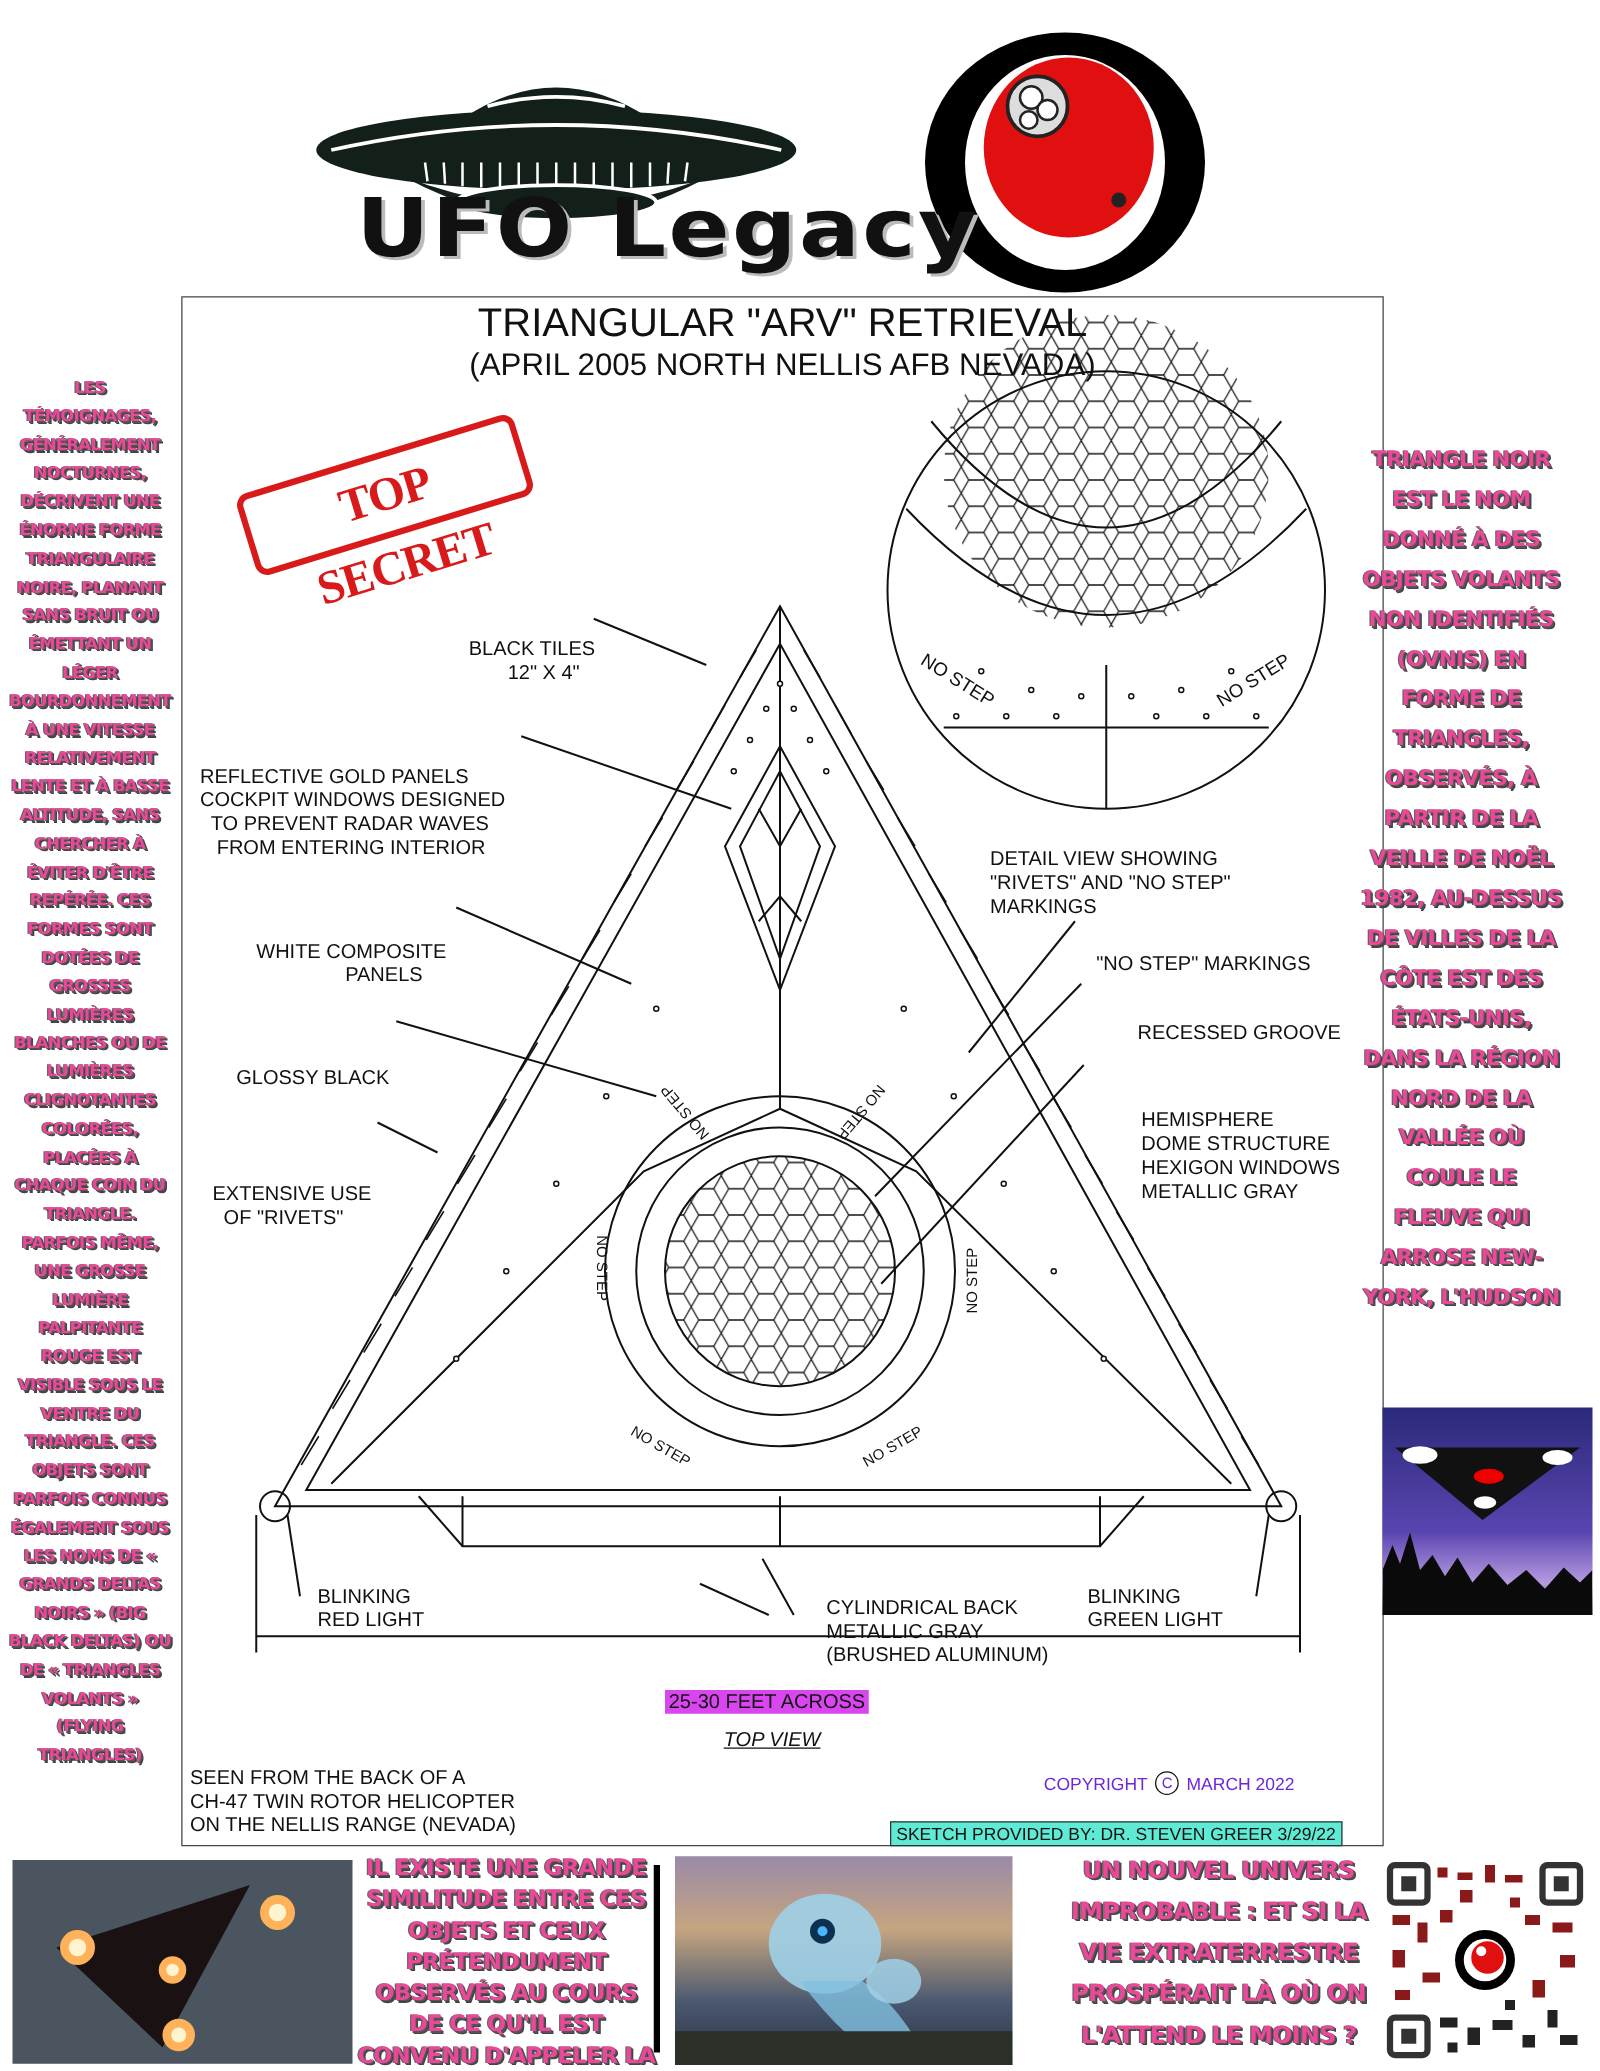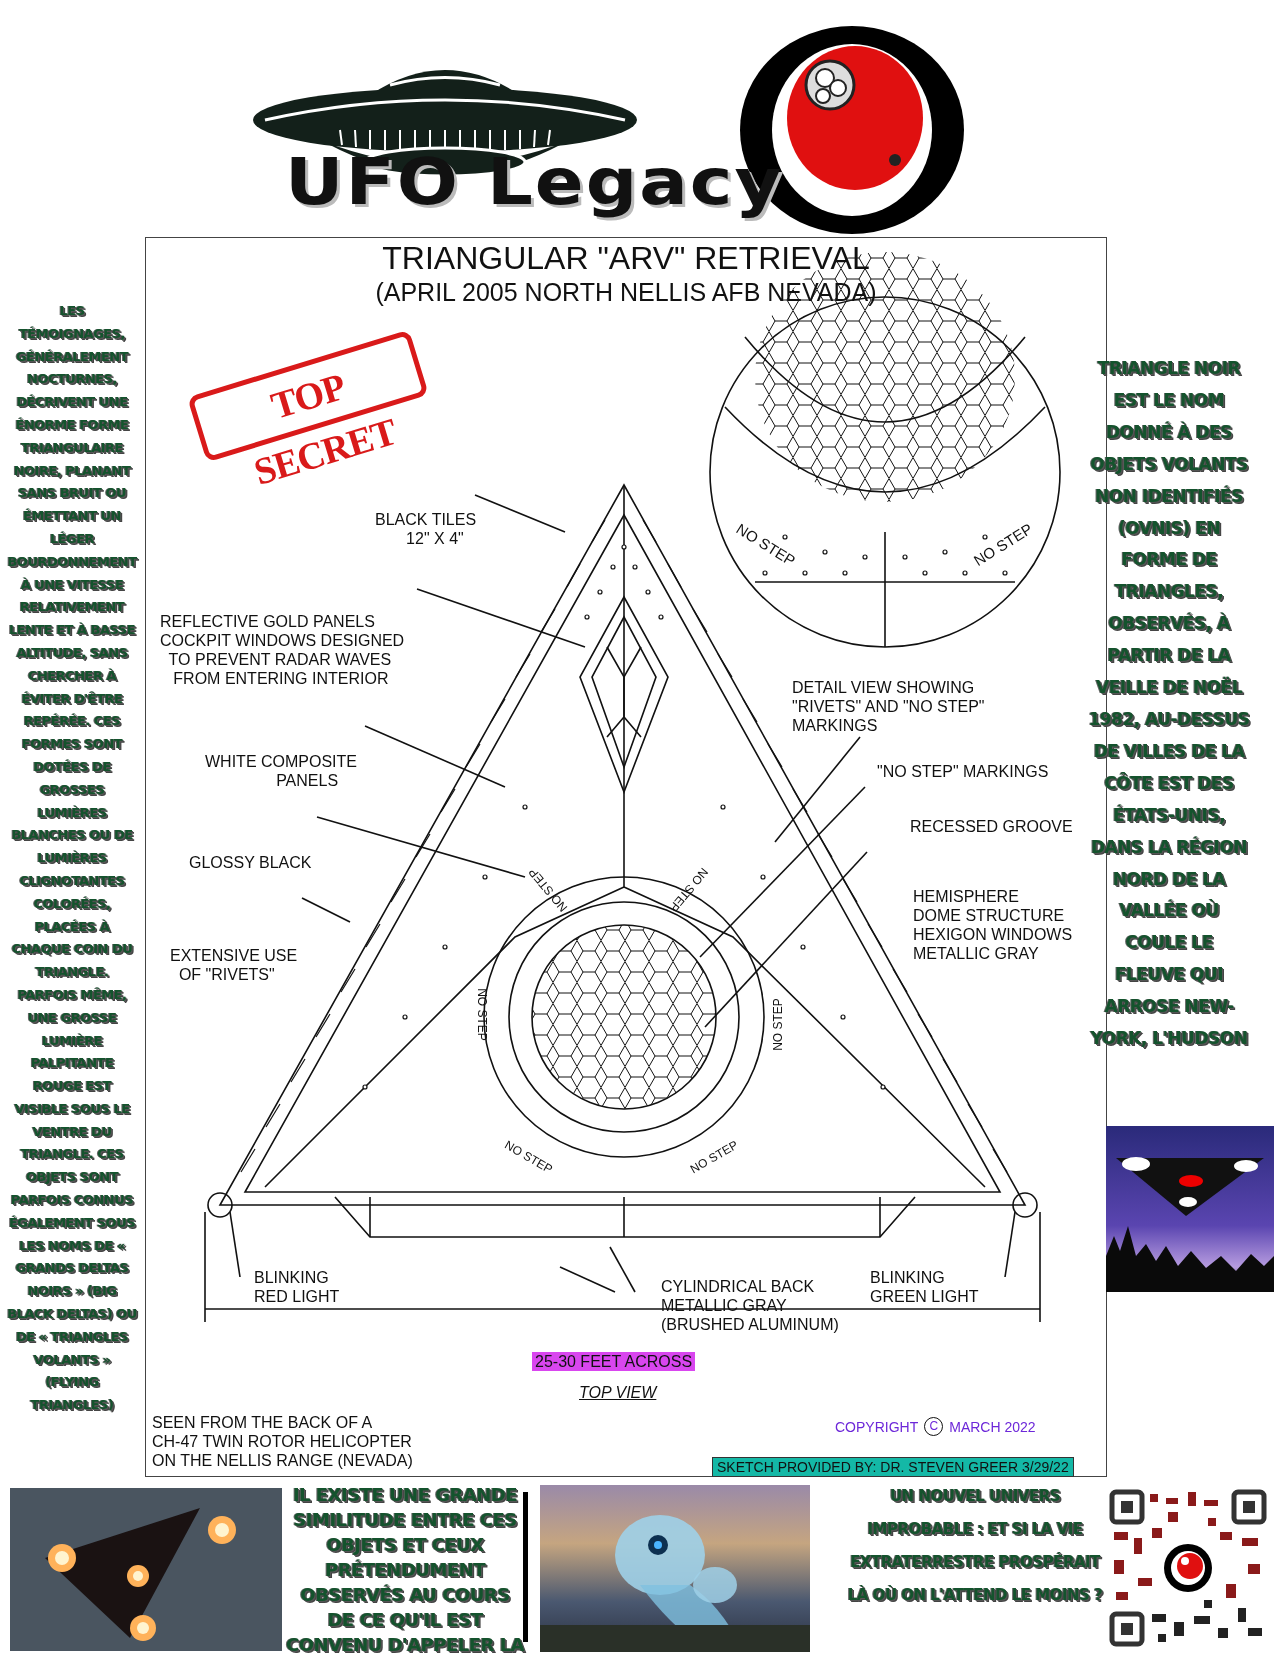--- a/index.html
+++ b/index.html
@@ -1,18 +1,18 @@
 <!DOCTYPE html>
 <html><head>
 <meta charset="utf-8">
 <style>
   html,body{margin:0;padding:0;background:#fff;}
   body{width:1280px;height:1657px;position:relative;overflow:hidden;font-family:"Liberation Sans",sans-serif;}
   .abs{position:absolute;}
-  .yel{color:#14532d;font-family:"DejaVu Sans",sans-serif;font-weight:bold;text-align:center;text-transform:uppercase;
+  .yel{color:#ec4899;font-family:"DejaVu Sans",sans-serif;font-weight:bold;text-align:center;text-transform:uppercase;
        text-shadow:1px 1px 0 #555,2px 2px 0 #444,-1px 0 0 #666;letter-spacing:-0.5px;}
   .frame{border:1.5px solid #444;background:#fff;}
   .lbl{font-size:16px;color:#111;line-height:19px;white-space:pre;}
   .title{font-size:32px;color:#111;text-align:center;width:100%;}
   .sub{font-size:25px;color:#111;text-align:center;width:100%;}
   .logo-text{font-family:"DejaVu Sans",sans-serif;font-weight:900;font-size:72px;color:#111;letter-spacing:2px;
        text-shadow:3px 3px 0 #bbb;transform:scaleY(0.9);}
   .photo{overflow:hidden;}
 </style>
 </head>
@@ -235,21 +235,21 @@
 <div class="abs lbl" style="left:970px;top:535px;font-size:15px;transform:rotate(-32deg);">NO STEP</div>
 
 <div class="abs lbl" style="left:152px;top:1413px;font-size:16px;">SEEN FROM THE BACK OF A
 CH-47 TWIN ROTOR HELICOPTER
 ON THE NELLIS RANGE (NEVADA)</div>
 <div class="abs" style="left:835px;top:1417px;font-size:14px;color:#6d28d9;display:flex;gap:6px;align-items:center;">
   <span>COPYRIGHT</span>
   <span style="display:inline-block;width:17px;height:17px;border:1.5px solid #111;border-radius:50%;text-align:center;line-height:17px;font-size:12px;">C</span>
   <span>MARCH 2022</span>
 </div>
-<div class="abs" style="left:712px;top:1457px;border:1.5px solid #333;padding:1px 4px;font-size:14px;color:#111;background:#14b8a6;">SKETCH PROVIDED BY: DR. STEVEN GREER 3/29/22</div>
+<div class="abs" style="left:712px;top:1457px;border:1.5px solid #333;padding:1px 4px;font-size:14px;color:#111;background:#5eead4;">SKETCH PROVIDED BY: DR. STEVEN GREER 3/29/22</div>
 
 <div class="abs yel" style="left:6px;top:300px;width:132px;font-size:13px;line-height:22.8px;">Les témoignages, généralement nocturnes, décrivent une énorme forme triangulaire noire, planant sans bruit ou émettant un léger bourdonnement à une vitesse relativement lente et à basse altitude, sans chercher à éviter d'être repérée. Ces formes sont dotées de grosses lumières blanches ou de lumières clignotantes colorées, placées à chaque coin du triangle. Parfois même, une grosse lumière palpitante rouge est visible sous le ventre du triangle. Ces objets sont parfois connus également sous les noms de « grands deltas noirs » (big black deltas) ou de « triangles volants » (flying triangles)</div>
 
 <div class="abs yel" style="left:1088px;top:353px;width:162px;font-size:17px;line-height:31.9px;">Triangle noir est le nom donné à des objets volants non identifiés (ovnis) en forme de triangles, observés, à partir de la veille de Noël 1982, au-dessus de villes de la côte est des États-Unis, dans la région nord de la vallée où coule le fleuve qui arrose New-York, l'Hudson</div>
 
 <div class="abs photo" style="left:1106px;top:1126px;width:168px;height:166px;background:linear-gradient(180deg,#2a2a7a 0%,#5a45b0 60%,#b79ce0 85%,#222 100%);">
   <svg width="168" height="166" viewBox="0 0 168 166">
     <path d="M10 32 L158 32 L80 90 Z" fill="#111"></path>
     <ellipse cx="30" cy="38" rx="14" ry="7" fill="#fff"></ellipse>
     <ellipse cx="140" cy="40" rx="12" ry="6" fill="#fff"></ellipse>
@@ -277,21 +277,21 @@
 <div class="abs photo" style="left:540px;top:1485px;width:270px;height:167px;background:linear-gradient(180deg,#9a8aa8 0%,#c5a580 35%,#4a5870 70%,#2a3040 100%);">
   <svg width="270" height="167" viewBox="0 0 270 167">
     <ellipse cx="120" cy="70" rx="45" ry="40" fill="#9fd0e8" opacity="0.9"></ellipse>
     <circle cx="118" cy="60" r="10" fill="#0d3050"></circle>
       <circle cx="118" cy="60" r="4" fill="#4ab4ff"></circle>
     <path d="M100 100 Q130 140 160 160 L200 160 Q180 120 150 100Z" fill="#7fc0e0" opacity="0.8"></path>
     <ellipse cx="175" cy="100" rx="22" ry="18" fill="#9fd0e8" opacity="0.85"></ellipse>
     <rect x="0" y="140" width="270" height="27" fill="#2a3028"></rect>
   </svg>
 </div>
-<div class="abs yel" style="left:840px;top:1480px;width:270px;font-size:15px;line-height:33px;">Un nouvel univers improbable : et si la vie extraterrestre prospérait là où on l'attend le moins ?</div>
+<div class="abs yel" style="left:840px;top:1480px;width:270px;font-size:19px;line-height:33px;">Un nouvel univers improbable : et si la vie extraterrestre prospérait là où on l'attend le moins ?</div>
 <div class="abs" style="left:1108px;top:1488px;width:160px;height:160px;background:#fff;">
   <svg width="160" height="160" viewBox="0 0 160 160">
     <rect x="4" y="4" width="30" height="30" fill="none" stroke="#333" stroke-width="5" rx="4"></rect>
       <rect x="13" y="13" width="12" height="12" fill="#333"></rect>
     <rect x="126" y="4" width="30" height="30" fill="none" stroke="#333" stroke-width="5" rx="4"></rect>
       <rect x="135" y="13" width="12" height="12" fill="#333"></rect>
     <rect x="4" y="126" width="30" height="30" fill="none" stroke="#333" stroke-width="5" rx="4"></rect>
       <rect x="13" y="135" width="12" height="12" fill="#333"></rect>
     <g fill="#8a1a1a">
       <rect x="42" y="6" width="8" height="8"></rect>

